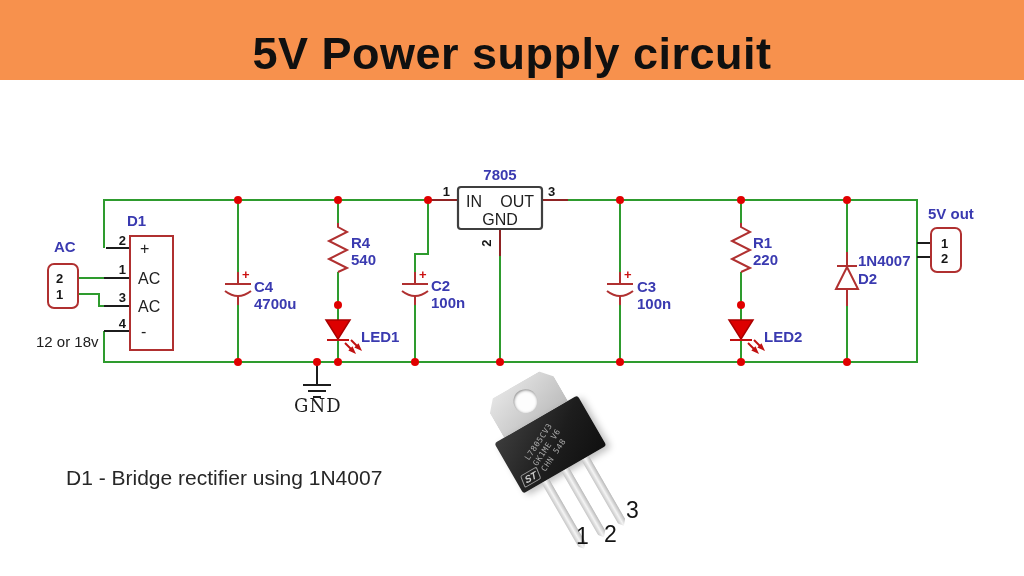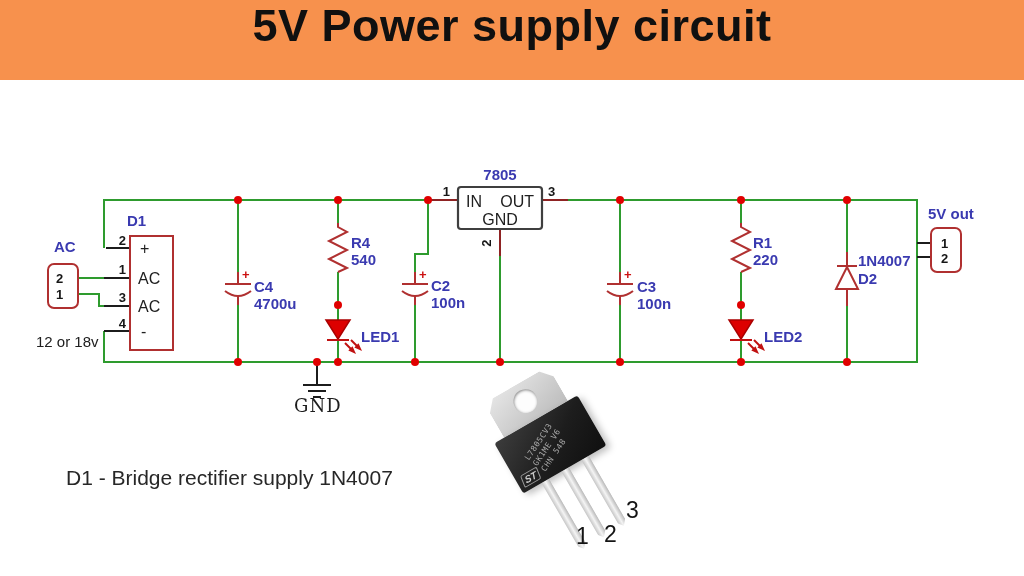--- a/index.html
+++ b/index.html
@@ -6,21 +6,21 @@
     --header-bg:#f7914d; --wire-green:#2e9b2e; --symbol-red:#b03030;
     --stub-dark-red:#8e2323; --junction-red:#e00000; --led-red:#dd0000;
     --label-blue:#3a3ab0;
   }
   *{box-sizing:border-box}
   html,body{margin:0;padding:0}
   body{width:1024px;height:576px;position:relative;background:#ffffff;
        font-family:"Liberation Sans",sans-serif;overflow:hidden}
 
   .header{position:absolute;left:0;top:0;width:1024px;height:80px;
-          background:var(--header-bg);display:flex;align-items:flex-start;justify-content:center}
+          background:var(--header-bg);display:flex;align-items:flex-end;justify-content:center}
   .header h1{margin:0;font-size:45px;font-weight:bold;color:#101010;letter-spacing:.5px}
 
   svg.schematic{position:absolute;left:0;top:0}
   .wire{stroke:var(--wire-green);stroke-width:2;fill:none}
   .stub{stroke:var(--stub-dark-red);stroke-width:2;fill:none}
   .blk{stroke:#1c1c1c;stroke-width:2;fill:none}
   .sym{stroke:var(--symbol-red);stroke-width:2;fill:none}
   .ledline{stroke:#c01111;stroke-width:2;fill:none}
   .dot{fill:var(--junction-red)}
   text{font-family:"Liberation Sans",sans-serif}
@@ -260,14 +260,14 @@
     <div class="leg"></div>
     <div class="leg"></div>
     <div class="leg"></div>
   </div>
 </div>
 <div class="pkg-pin" id="pp1">1</div>
 <div class="pkg-pin" id="pp2">2</div>
 <div class="pkg-pin" id="pp3">3</div>
 
 <div class="notes">
-  <div>D1 - Bridge rectifier supply 1N4007</div>
+  <div>D1 - Bridge rectifier using 1N4007</div>
 </div>
 
 </body></html>

